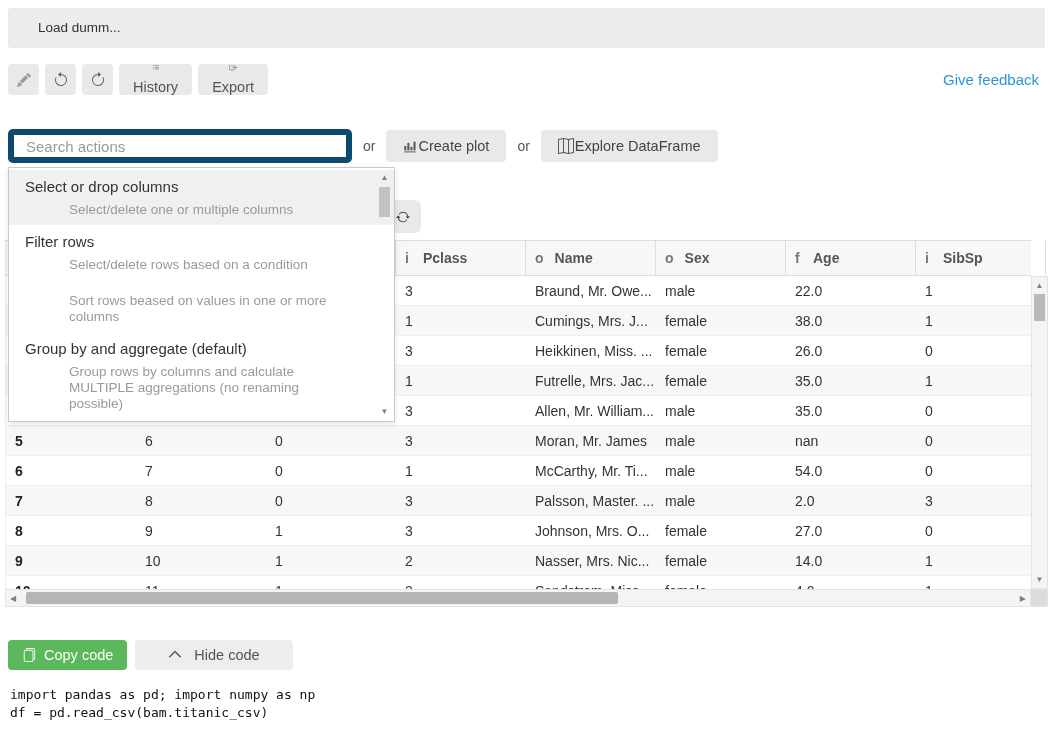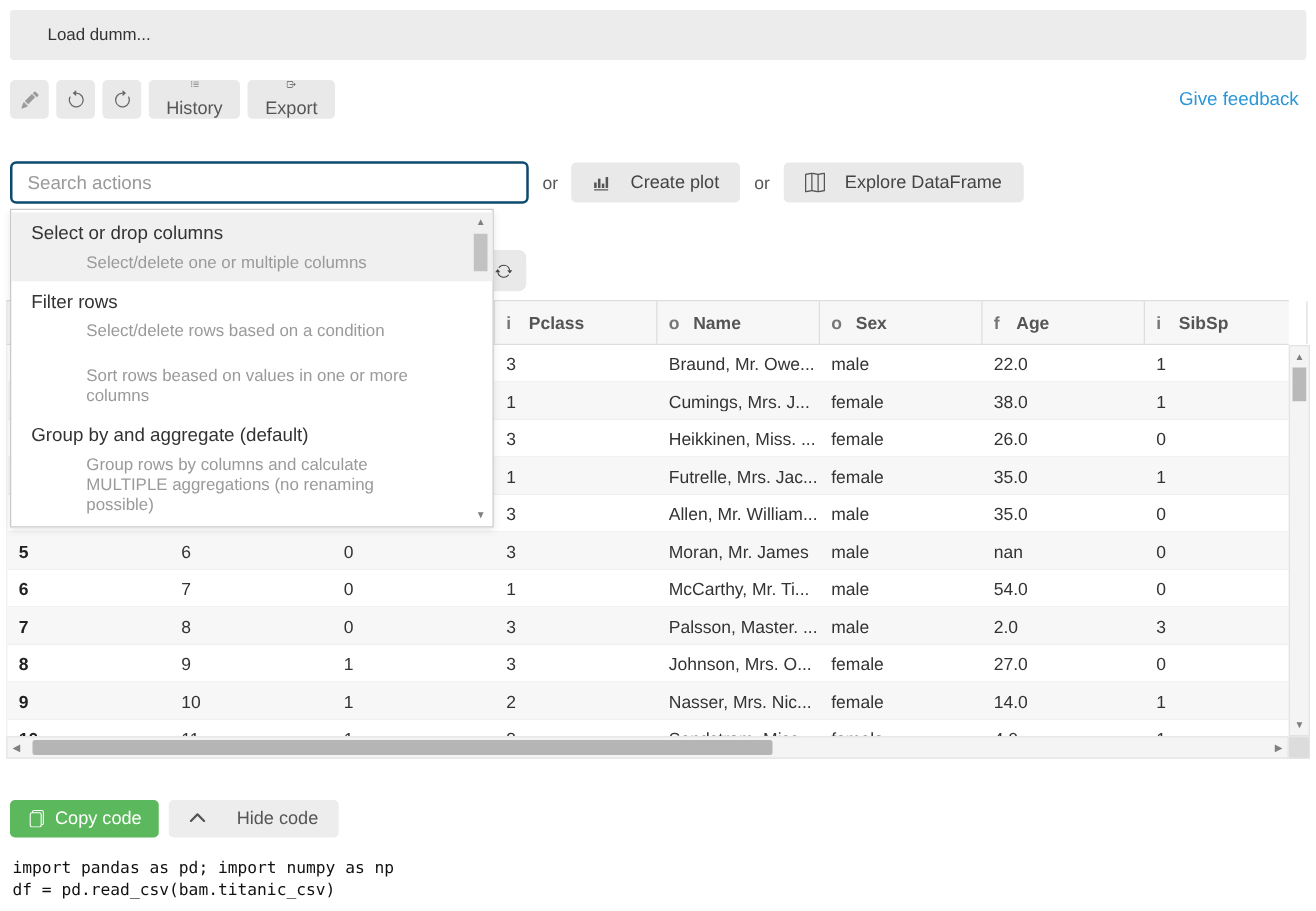--- a/index.html
+++ b/index.html
@@ -14,24 +14,24 @@
 
   
   .toolbar { position:absolute; left:8px; top:64px; display:flex; gap:6px; align-items:center; }
   .tbtn { height:31px; background:#e9e9e9; border:none; border-radius:4px; display:flex; align-items:center; justify-content:center; color:#555; font-size:14.5px; cursor:pointer; }
   .tbtn.sq { width:31px; }
   .tbtn.lbl { padding:0 14px; gap:8px;flex-direction:column; }
   .feedback-link { position:absolute; right:14px; top:71px; color:#2b96d8; font-size:15px; text-decoration:none; cursor:pointer; }
 
   
   .search-row { position:absolute; left:8px; top:129px; display:flex; align-items:center; }
-  .search-input { width:415px; height:34px; border:2px solid #0c4a6e; border-radius:5px; padding:0 12px; font-size:15px; color:#333; outline:none; }
+  .search-input { width:344px; height:34px; border:6px solid #0c4a6e; border-radius:5px; padding:0 12px; font-size:15px; color:#333; outline:none; }
   .search-input::placeholder { color:#999; }
   .or-text { margin:0 11px; color:#555; font-size:14px; }
-  .cta { height:32px; background:#e9e9e9; border:none; border-radius:4px; padding:0 17px; font-size:14.5px; color:#444; display:flex; align-items:center; gap:16px; cursor:pointer; }
+  .cta { height:32px; background:#e9e9e9; border:none; border-radius:4px; padding:0 17px; font-size:14.5px; color:#444; display:flex; align-items:center; gap:1px; cursor:pointer; }
 
   
   .refresh-btn { position:absolute; left:385px; top:200px; width:36px; height:33px; background:#e9e9e9; border:none; border-radius:6px; display:flex; align-items:center; justify-content:center; z-index:1; cursor:pointer; }
 
   
   .dropdown { position:absolute; left:8px; top:167px; width:387px; background:#fff; border:1px solid #c9c9c9; box-shadow:0 3px 6px rgba(0,0,0,.1); z-index:10; padding:2px 0; }
   .dd-item { padding:7px 16px; cursor:pointer; }
   .dd-item.selected { background:#f0f0f0; }
   .dd-title { font-size:15px; color:#333; line-height:19px; }
   .dd-sub { font-size:13.5px; color:#9a9a9a; line-height:16px; margin-top:6px; padding-right:26px;margin-left:44px; }
@@ -58,21 +58,21 @@
   .hscroll-row { display:flex; }
   .hscroll { position:relative; width:1026px; height:18px; background:#f4f4f4; border:1px solid #e3e3e3; }
   .hs-arrow { position:absolute; top:50%; transform:translateY(-50%); font-size:8px; color:#808080; cursor:pointer; }
   .hs-left { left:4px; } .hs-right { right:4px; }
   .hs-thumb { position:absolute; left:20px; top:2px; width:592px; height:12px; background:#b5b5b5; border-radius:2px; cursor:grab; }
   .hcorner { width:17px; height:18px; background:#dcdcdc; border:1px solid #e3e3e3; border-left:none; }
 
   
   .code-actions { position:absolute; left:8px; top:640px; display:flex; gap:8px; }
   .copy-btn { height:30px; background:#5cb85c; border:none; border-radius:4px; color:#fff; padding:0 14px; font-size:14.5px; display:flex; align-items:center; gap:8px; cursor:pointer; }
-  .hide-btn { height:30px; background:#ededed; border:none; border-radius:4px; color:#555; padding:0 16px; font-size:14.5px; display:flex; align-items:center; gap:24px; cursor:pointer; }
+  .hide-btn { height:30px; background:#ededed; border:none; border-radius:4px; color:#555; padding:0 33px; font-size:14.5px; display:flex; align-items:center; gap:12px; cursor:pointer; }
   .codeblock { position:absolute; left:10px; top:686px; font-family:"DejaVu Sans Mono","Liberation Mono",monospace; font-size:13px; line-height:18px; color:#111; white-space:pre; }
 
   .icon16 { width:16px; height:16px; display:block; }
   .icon14 { width:14px; height:14px; display:block; }
 </style>
 </head>
 <body>
 
 <div class="tabbar">
   <div class="tab tab-load">Load dumm...</div>

